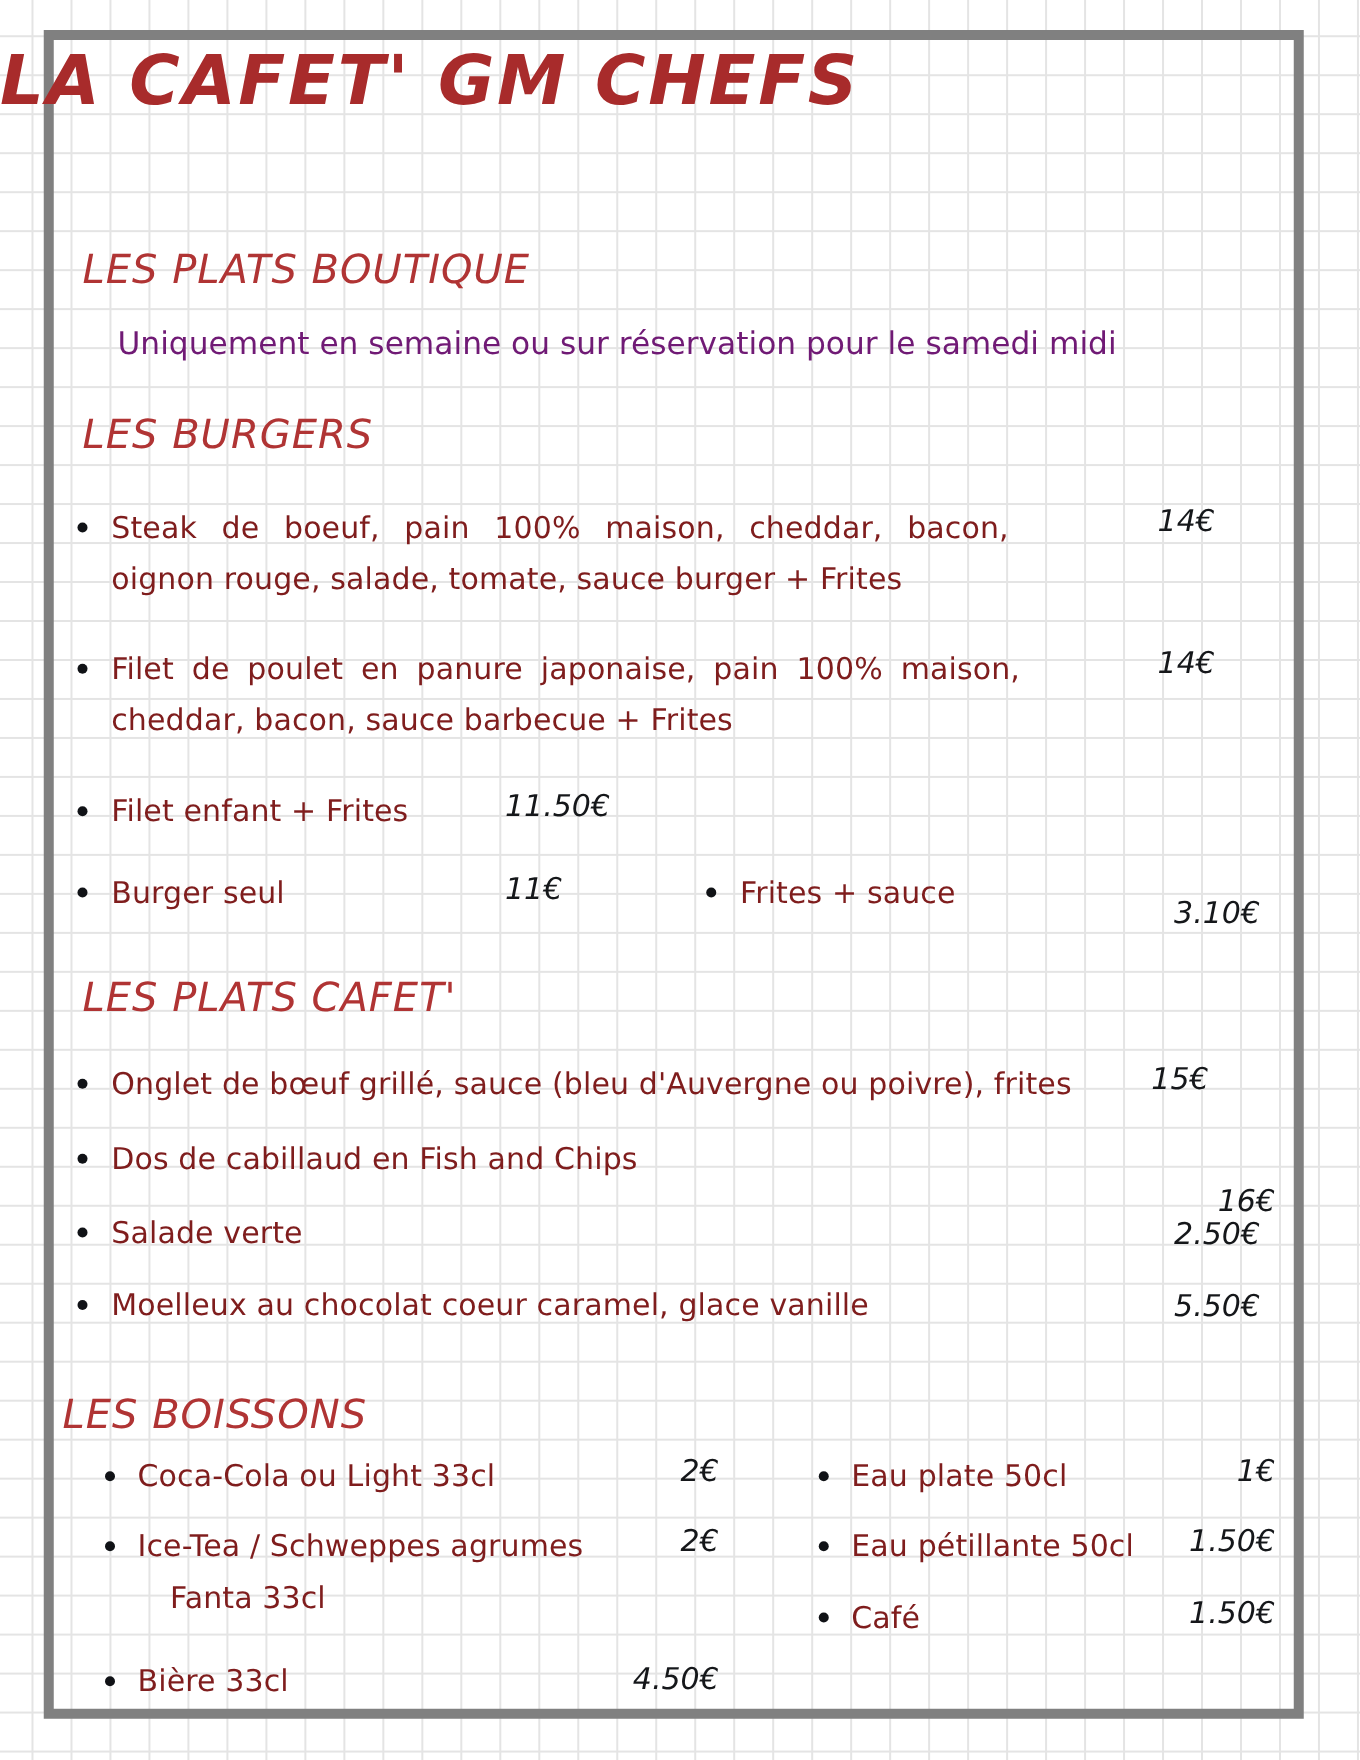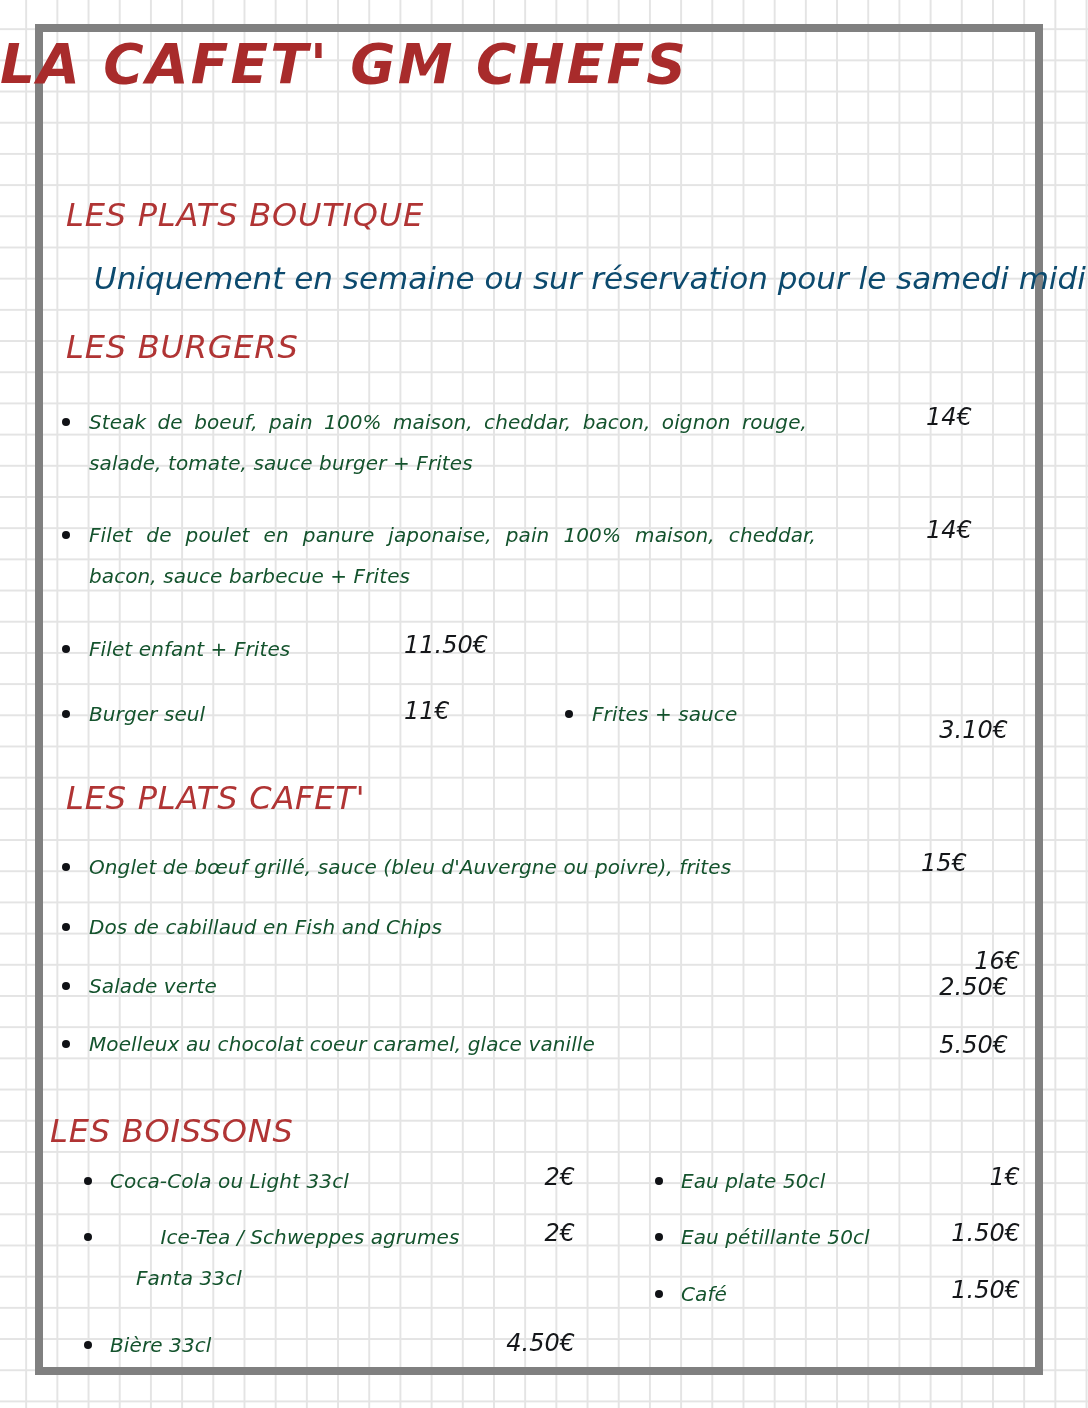--- a/index.html
+++ b/index.html
@@ -58,45 +58,43 @@
     font-size: 32px;
     letter-spacing: 0.8px;
     color: #b03434;
     white-space: nowrap;
   }
 
   
   .note-line {
     position: absolute;
     font-family: "DejaVu Sans", sans-serif;
-    font-style: italic;
-    font-size: 31px;
-    color: #0c4a6e;
+    font-size: 25px;
+    color: #701a75;
     white-space: nowrap;
   }
 
   .row {
     position: absolute;
   }
 
   .bullet {
     position: absolute;
     width: 8px;
     height: 8px;
     border-radius: 50%;
     background: #101216;
   }
 
   .item-text {
     position: absolute;
     font-family: "DejaVu Sans", sans-serif;
-    font-style: italic;
-    font-size: 20px;
+    font-size: 24px;
     line-height: 41px;
-    color: #14532d;
+    color: #7f1d1d;
     letter-spacing: 0.1px;
   }
 
   .item-text.justify {
     text-align: justify;
   }
 
   .price {
     position: absolute;
     font-family: "DejaVu Sans", sans-serif;
@@ -186,21 +184,21 @@
 <div class="section-head" style="left:50px; top:1112px;">LES BOISSONS</div>
 
 <div class="row">
   <span class="bullet" style="left:84px; top:1177px;"></span>
   <div class="item-text" style="left:110px; top:1161px; width:400px;">Coca-Cola ou Light 33cl</div>
   <div class="price right" style="left:455px; top:1163px; width:120px;">2€</div>
 </div>
 
 <div class="row">
   <span class="bullet" style="left:84px; top:1233px;"></span>
-  <div class="item-text" style="left:110px; top:1217px; width:400px;text-align:center;">Ice-Tea / Schweppes agrumes</div>
+  <div class="item-text" style="left:110px; top:1217px; width:400px;">Ice-Tea / Schweppes agrumes</div>
   <div class="item-text" style="left:136px; top:1258px; width:400px;">Fanta 33cl</div>
   <div class="price right" style="left:455px; top:1219px; width:120px;">2€</div>
 </div>
 
 <div class="row">
   <span class="bullet" style="left:84px; top:1341px;"></span>
   <div class="item-text" style="left:110px; top:1325px; width:400px;">Bière  33cl</div>
   <div class="price right" style="left:455px; top:1329px; width:120px;">4.50€</div>
 </div>
 

